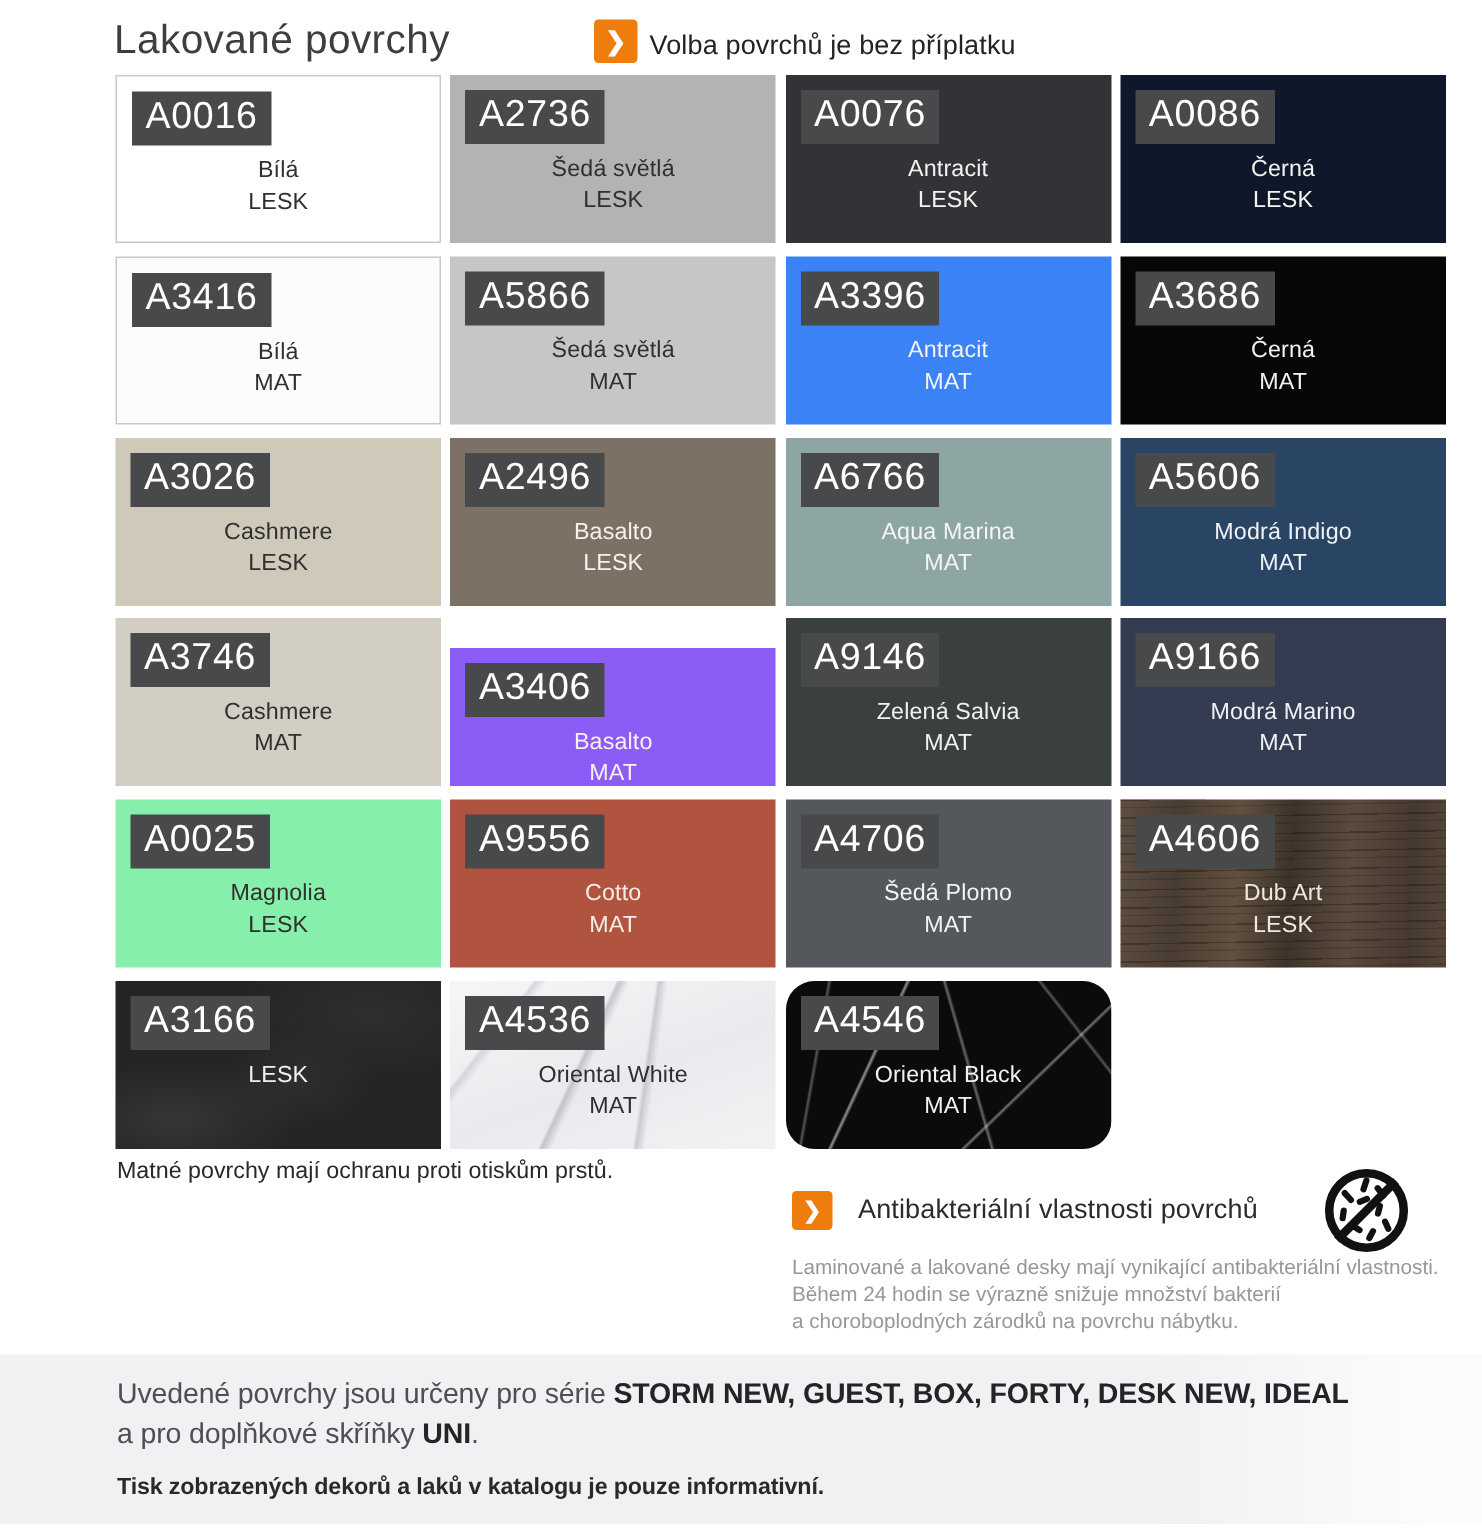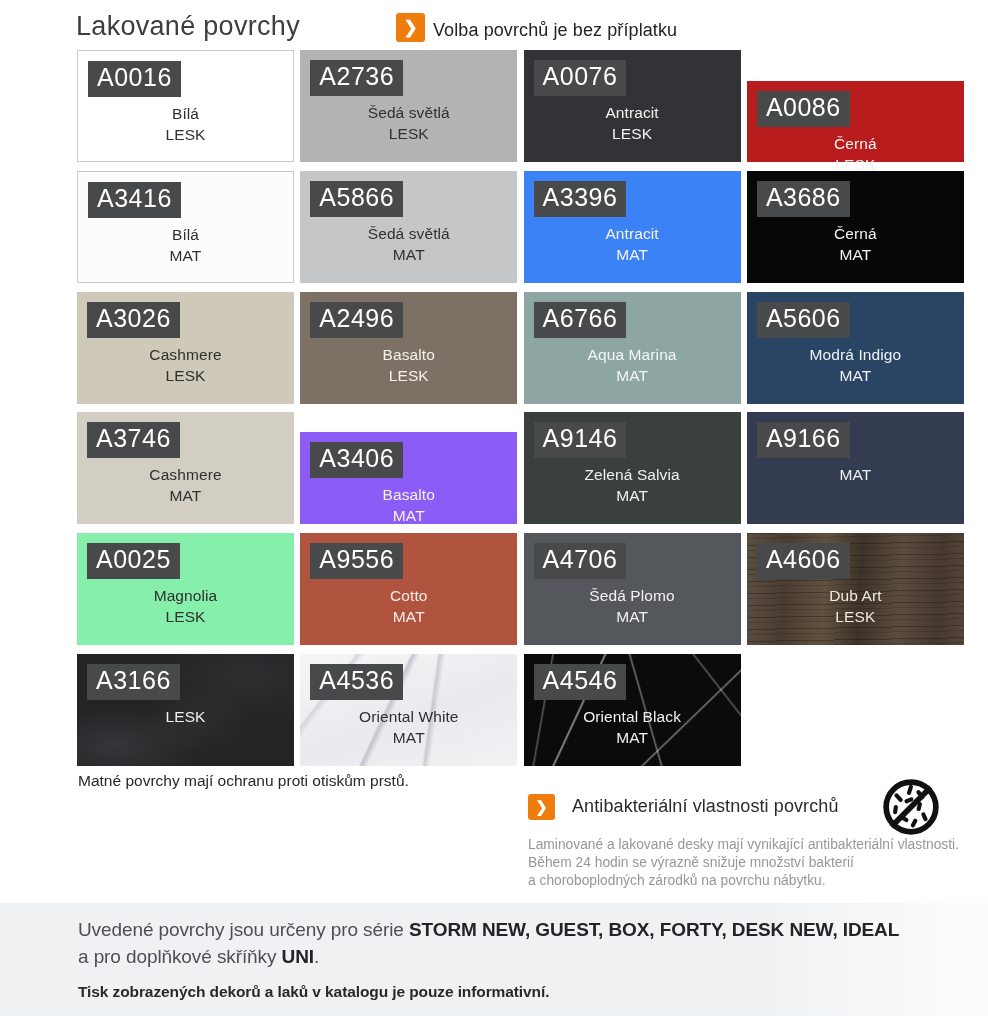--- a/index.html
+++ b/index.html
@@ -123,21 +123,21 @@
         <div>LESK</div>
       </div>
     </div>
     <div class="swatch" style="background: rgb(50, 51, 54); color: rgb(244, 243, 241);">
       <span class="code-badge">A0076</span>
       <div class="labels">
         <div>Antracit</div>
         <div>LESK</div>
       </div>
     </div>
-    <div class="swatch" style="background: #b91c1c; color: rgb(244, 243, 241); margin-top: 31px;">
+    <div class="swatch" style="background: #0f172a; color: rgb(244, 243, 241);">
       <span class="code-badge">A0086</span>
       <div class="labels">
         <div>Černá</div>
         <div>LESK</div>
       </div>
     </div>
     <div class="swatch bordered" style="background: rgb(252, 252, 252); color: rgb(47, 48, 50);">
       <span class="code-badge">A3416</span>
       <div class="labels">
         <div>Bílá</div>
@@ -210,20 +210,21 @@
     <div class="swatch" style="background: rgb(58, 64, 59); color: rgb(239, 241, 239);">
       <span class="code-badge">A9146</span>
       <div class="labels">
         <div>Zelená Salvia</div>
         <div>MAT</div>
       </div>
     </div>
     <div class="swatch" style="background: rgb(51, 60, 81); color: rgb(238, 240, 244);">
       <span class="code-badge">A9166</span>
       <div class="labels">
+        <div>Modrá Marino</div>
         <div>MAT</div>
       </div>
     </div>
     <div class="swatch" style="background: #86efac; color: rgb(49, 49, 45);">
       <span class="code-badge">A0025</span>
       <div class="labels">
         <div>Magnolia</div>
         <div>LESK</div>
       </div>
     </div>
@@ -254,21 +255,21 @@
         <div>LESK</div>
       </div>
     </div>
     <div class="swatch tex-marble-white" style="color: rgb(46, 47, 49);">
       <span class="code-badge">A4536</span>
       <div class="labels">
         <div>Oriental White</div>
         <div>MAT</div>
       </div>
     </div>
-    <div class="swatch tex-marble-black" style="color: rgb(242, 242, 242);">
+    <div class="swatch tex-marble-black" style="color: rgb(242, 242, 242); border-radius: 19px;">
       <span class="code-badge">A4546</span>
       <div class="labels">
         <div>Oriental Black</div>
         <div>MAT</div>
       </div>
     </div>
   </div>
 
 <div class="matte-note">Matné povrchy mají ochranu proti otiskům prstů.</div>
 

